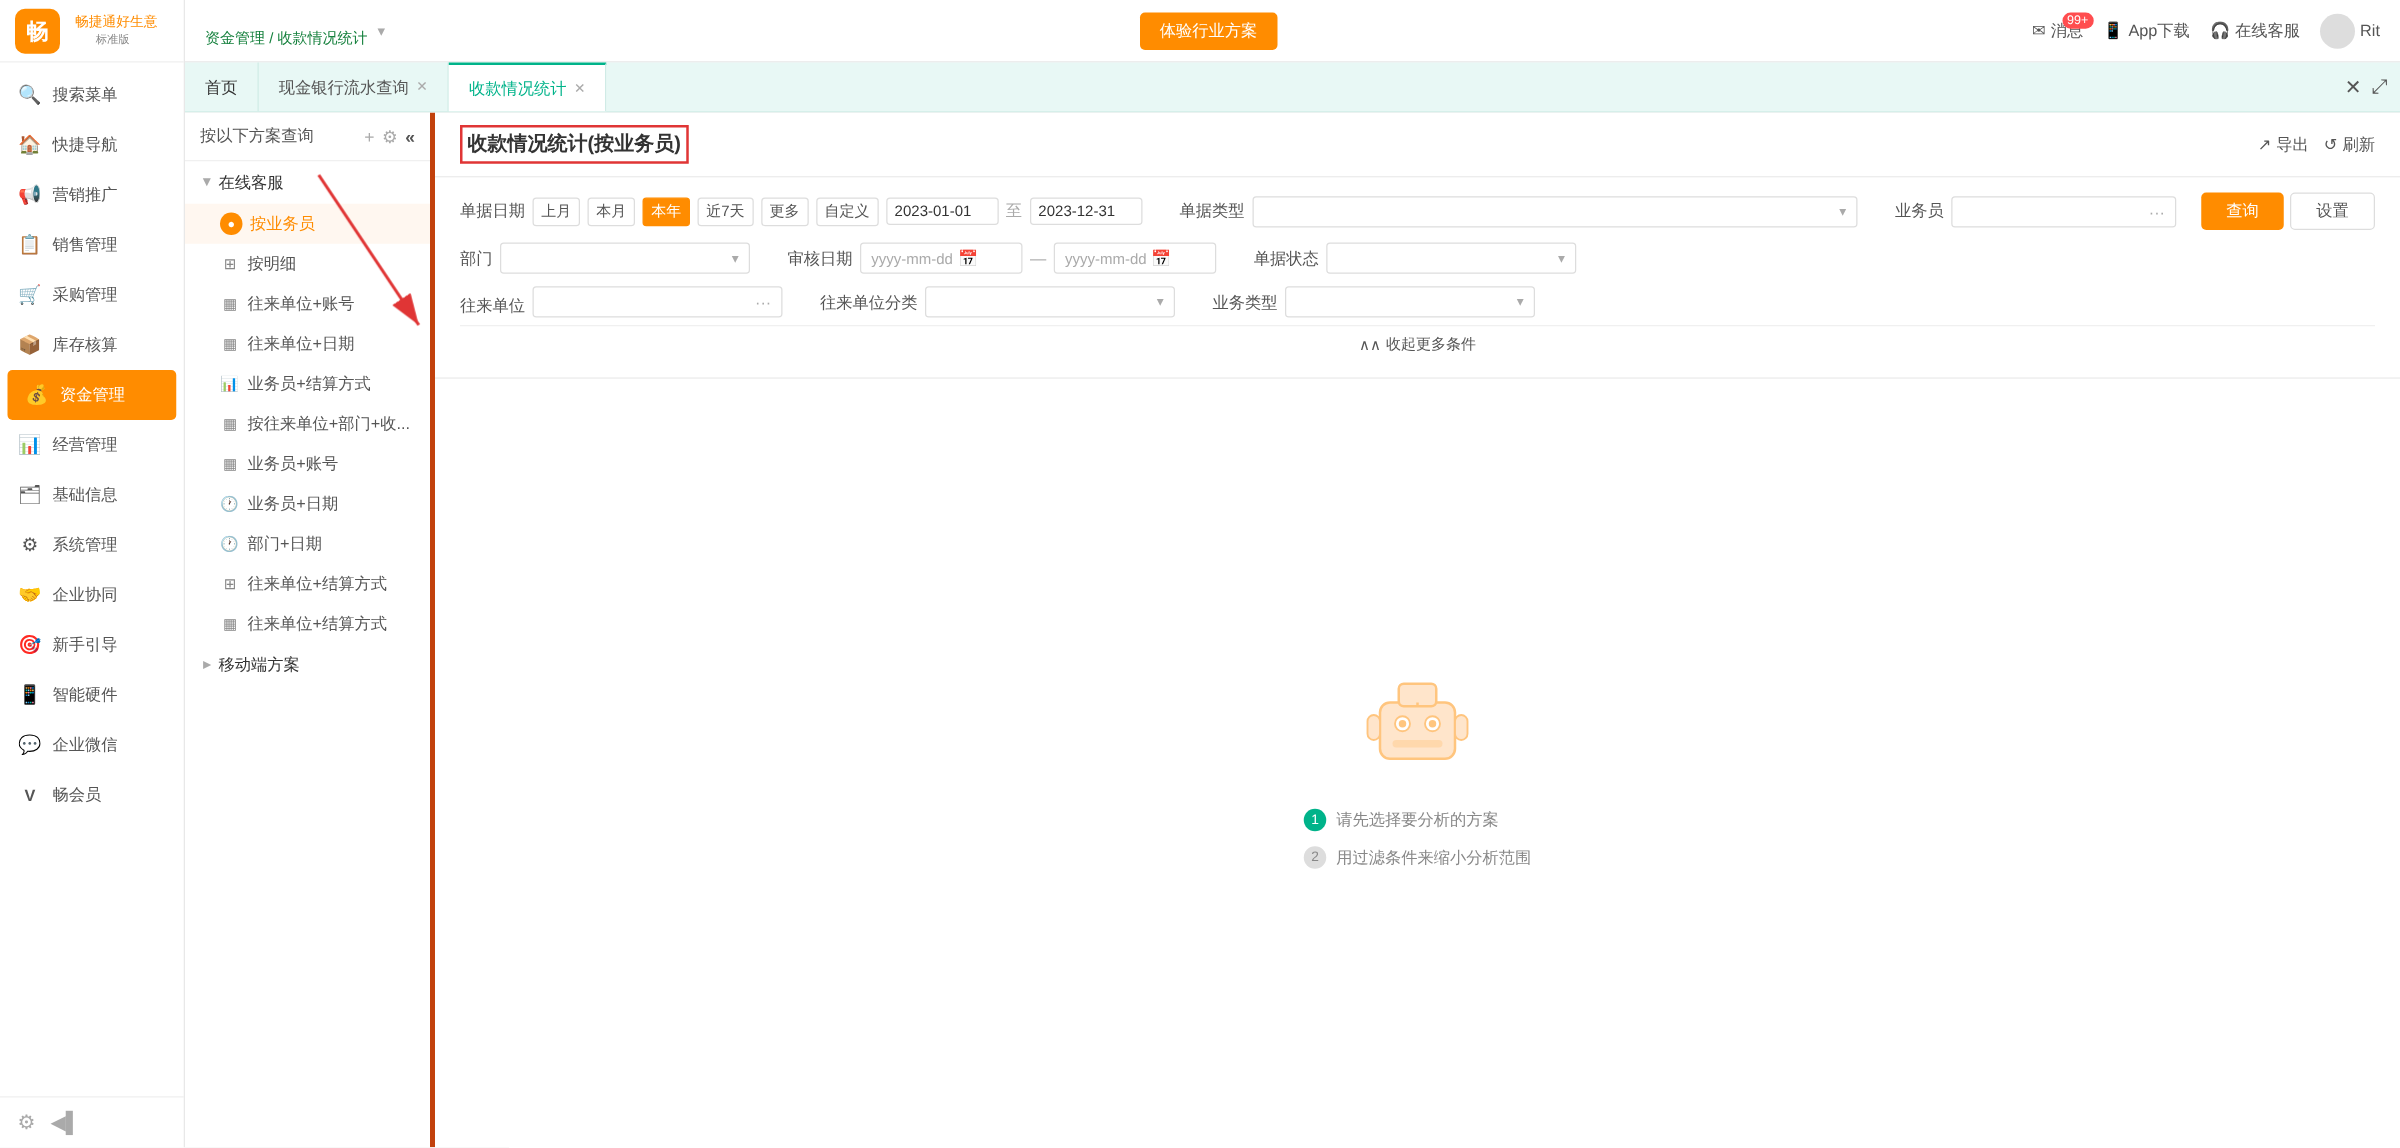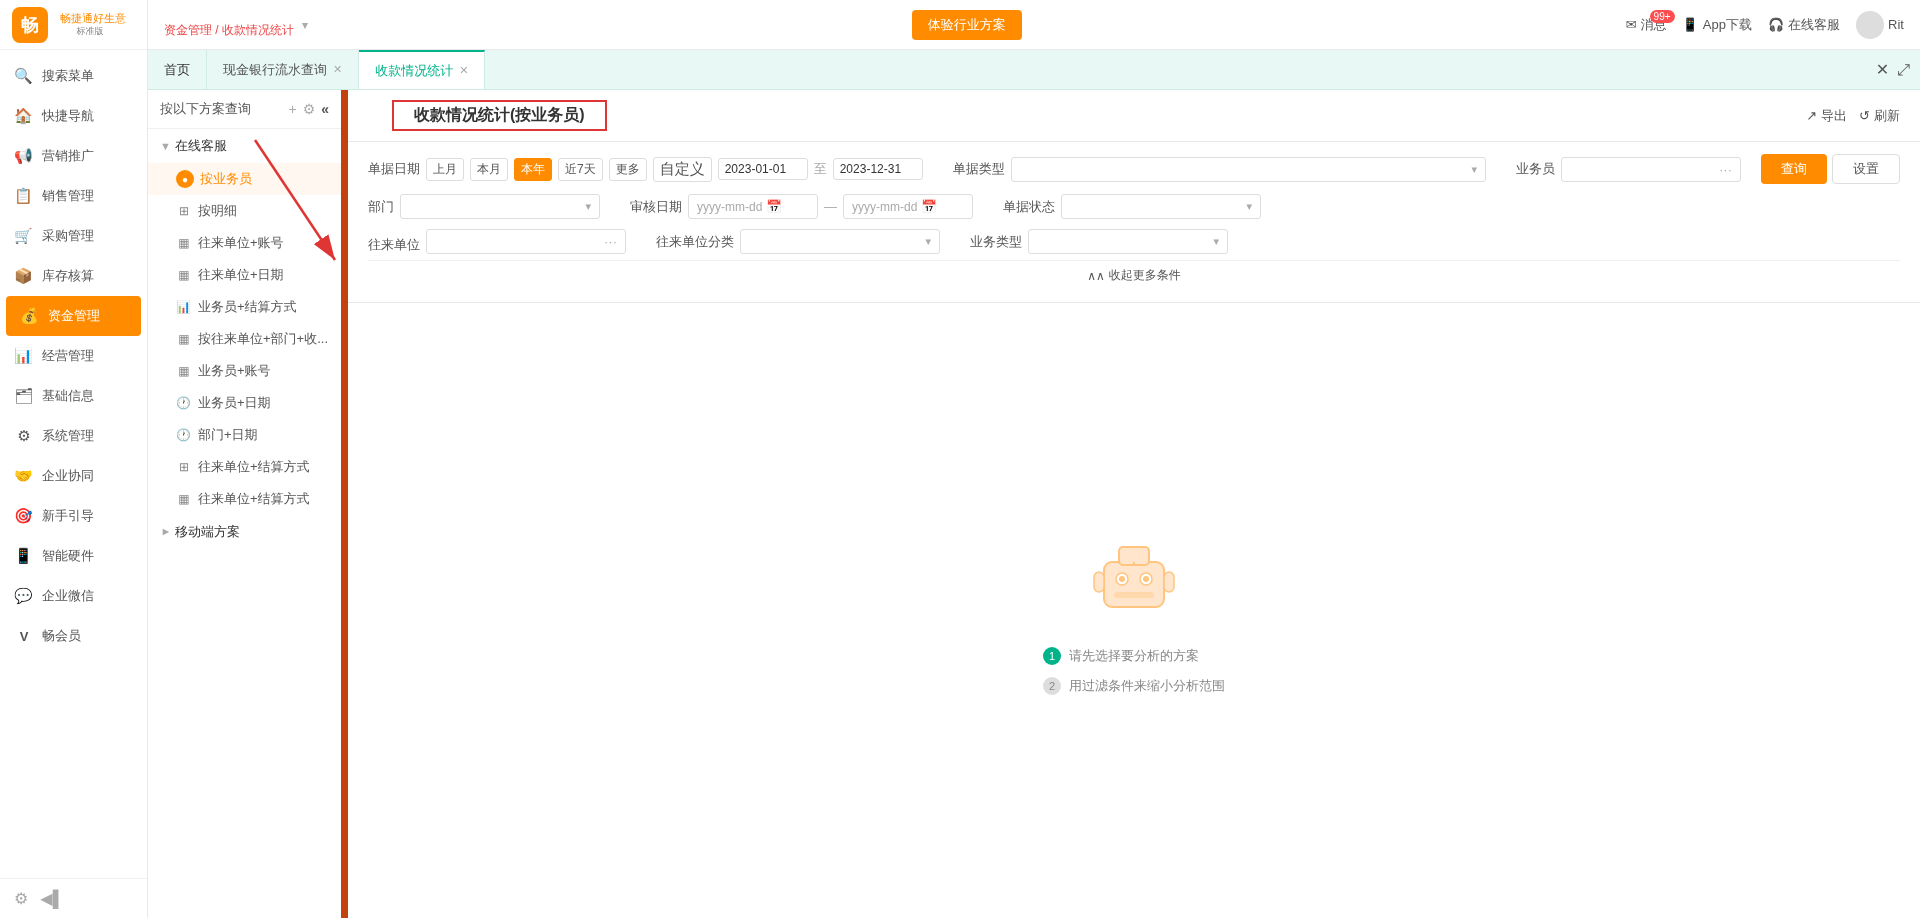--- a/index.html
+++ b/index.html
@@ -20,42 +20,42 @@
 
     .sidebar-footer { padding: 10px 14px; border-top: 1px solid #f0f0f0; display: flex; gap: 12px; align-items: center; }
     .footer-icon { color: #aaa; cursor: pointer; font-size: 16px; }
 
     
     .main { flex: 1; display: flex; flex-direction: column; overflow: hidden; }
 
     
     .top-header { height: 50px; background: #fff; display: flex; align-items: center; justify-content: space-between; padding: 0 16px; border-bottom: 1px solid #e8e8e8; }
     .header-left { display: flex; align-items: center; gap: 8px; }
-    .breadcrumb-path { font-size: 12px; color: #ef4444; margin-top: 12px; }
+    .breadcrumb-path { font-size: 12px; color: #15803d; margin-top: 12px; }
     .header-center { }
     .trial-btn { background: #ff8c00; color: white; border: none; padding: 6px 16px; border-radius: 4px; cursor: pointer; font-size: 13px; }
     .header-right { display: flex; align-items: center; gap: 16px; font-size: 13px; color: #555; }
     .header-icon-item { display: flex; align-items: center; gap: 4px; cursor: pointer; position: relative; }
     .badge { background: #ff4d4f; color: white; border-radius: 10px; font-size: 10px; padding: 1px 4px; position: absolute; top: -6px; right: -8px; }
     .user-avatar { width: 28px; height: 28px; background: #ddd; border-radius: 50%; }
 
     
     .tab-bar { height: 40px; background: #e8f8f5; display: flex; align-items: center; padding: 0 0; border-bottom: 1px solid #d0ebe6; }
     .tab { display: flex; align-items: center; padding: 0 16px; height: 100%; cursor: pointer; font-size: 13px; color: #555; border-right: 1px solid #d0ebe6; position: relative; }
     .tab.home { color: #333; }
     .tab.active { background: #fff; color: #00b38a; border-top: 2px solid #00b38a; }
     .tab-close { margin-left: 6px; color: #aaa; font-size: 11px; cursor: pointer; }
     .tab-bar-actions { margin-left: auto; display: flex; align-items: center; padding: 0 10px; gap: 8px; }
     .tab-action-btn { background: none; border: none; cursor: pointer; color: #555; font-size: 16px; }
 
     
     .page-content { flex: 1; display: flex; overflow: hidden; background: #f0f0f0; }
 
     
-    .left-panel { width: 200px; background: #fff; border-right: 7px solid #c2410c; display: flex; flex-direction: column; overflow-y: auto; }
+    .left-panel { width: 200px; background: #fff; border-right: 4px solid #c2410c; display: flex; flex-direction: column; overflow-y: auto; }
     .left-panel-header { display: flex; align-items: center; justify-content: space-between; padding: 10px 12px; border-bottom: 1px solid #f0f0f0; font-size: 13px; color: #555; }
     .panel-header-actions { display: flex; gap: 6px; align-items: center; }
     .panel-action-icon { color: #aaa; cursor: pointer; font-size: 14px; }
 
     .scheme-group { }
     .scheme-group-header { display: flex; align-items: center; padding: 8px 12px; cursor: pointer; font-size: 13px; color: #333; font-weight: 500; }
     .scheme-group-toggle { margin-right: 4px; color: #aaa; font-size: 11px; }
     .scheme-item { display: flex; align-items: center; padding: 7px 12px 7px 28px; cursor: pointer; font-size: 13px; color: #555; }
     .scheme-item.active { color: #ff8c00; background: #fff7f0; }
     .scheme-item-icon { width: 16px; height: 16px; margin-right: 6px; display: flex; align-items: center; justify-content: center; font-size: 12px; }
@@ -266,21 +266,21 @@
           <span class="scheme-group-toggle" style="transform:rotate(-90deg); display:inline-block;">▼</span>
           <span>移动端方案</span>
         </div>
       </div>
     </div>
 
     <div class="right-content">
 
       <div style="background:#fff; padding:10px 20px; border-bottom:1px solid #e8e8e8; display:flex; align-items:center; justify-content:space-between;">
         <div style="position:relative;">
-          <span style="font-size:16px; font-weight:600; color:#333; border:2px solid #e03535; padding:3px 20px; display:inline-block;margin-left:24px;">收款情况统计(按业务员)</span>
+          <span style="font-size:16px; font-weight:600; color:#333; border:2px solid #e03535; padding:3px 4px; display:inline-block;">收款情况统计(按业务员)</span>
         </div>
         <div style="display:flex; gap:12px; align-items:center;">
           <button style="background:none; border:none; cursor:pointer; color:#555; font-size:13px; display:flex; align-items:center; gap:4px;">
             <span>↗</span>
             <span>导出</span>
           </button>
           <button style="background:none; border:none; cursor:pointer; color:#555; font-size:13px; display:flex; align-items:center; gap:4px;">
             <span>↺</span>
             <span>刷新</span>
           </button>
@@ -290,21 +290,21 @@
       <div style="background:#fff; padding:12px 20px; border-bottom:1px solid #e8e8e8;">
 
         <div style="display:flex; align-items:center; margin-bottom:10px; flex-wrap:wrap; gap:10px;">
           <div style="display:flex; align-items:center; gap:6px;">
             <span style="color:#555; font-size:13px; white-space:nowrap;">单据日期</span>
             <button style="padding:2px 6px; border:1px solid #ddd; border-radius:3px; cursor:pointer; font-size:12px; color:#555; background:#fff;">上月</button>
             <button style="padding:2px 6px; border:1px solid #ddd; border-radius:3px; cursor:pointer; font-size:12px; color:#555; background:#fff;">本月</button>
             <button style="padding:2px 6px; border:1px solid #ddd; border-radius:3px; cursor:pointer; font-size:12px; color:#fff; background:#ff8c00; border-color:#ff8c00;">本年</button>
             <button style="padding:2px 6px; border:1px solid #ddd; border-radius:3px; cursor:pointer; font-size:12px; color:#555; background:#fff;">近7天</button>
             <button style="padding:2px 6px; border:1px solid #ddd; border-radius:3px; cursor:pointer; font-size:12px; color:#555; background:#fff;">更多</button>
-            <button style="padding:2px 6px; border:1px solid #ddd; border-radius:3px; cursor:pointer; font-size:15px; color:#555; background:#fff;">自定义</button>
+            <button style="padding:2px 6px; border:1px solid #ddd; border-radius:3px; cursor:pointer; font-size:12px; color:#555; background:#fff;">自定义</button>
             <input type="text" style="border: 1px solid rgb(221, 221, 221); padding: 3px 6px; border-radius: 3px; font-size: 12px; width: 90px; color: rgb(51, 51, 51);" value="2023-01-01">
             <span style="color:#aaa;">至</span>
             <input type="text" style="border: 1px solid rgb(221, 221, 221); padding: 3px 6px; border-radius: 3px; font-size: 12px; width: 90px; color: rgb(51, 51, 51);" value="2023-12-31">
           </div>
           <div style="flex:1; display:flex; align-items:center; gap:6px; margin-left:20px;">
             <span style="color:#555; font-size:13px; white-space:nowrap;">单据类型</span>
             <div style="display:flex; align-items:center; border:1px solid #ddd; border-radius:3px; padding:4px 8px; background:#fff; flex:1; cursor:pointer; justify-content:space-between;">
               <span style="color:#aaa; font-size:13px;">&nbsp;</span>
               <span style="color:#aaa; font-size:11px;">▾</span>
             </div>

